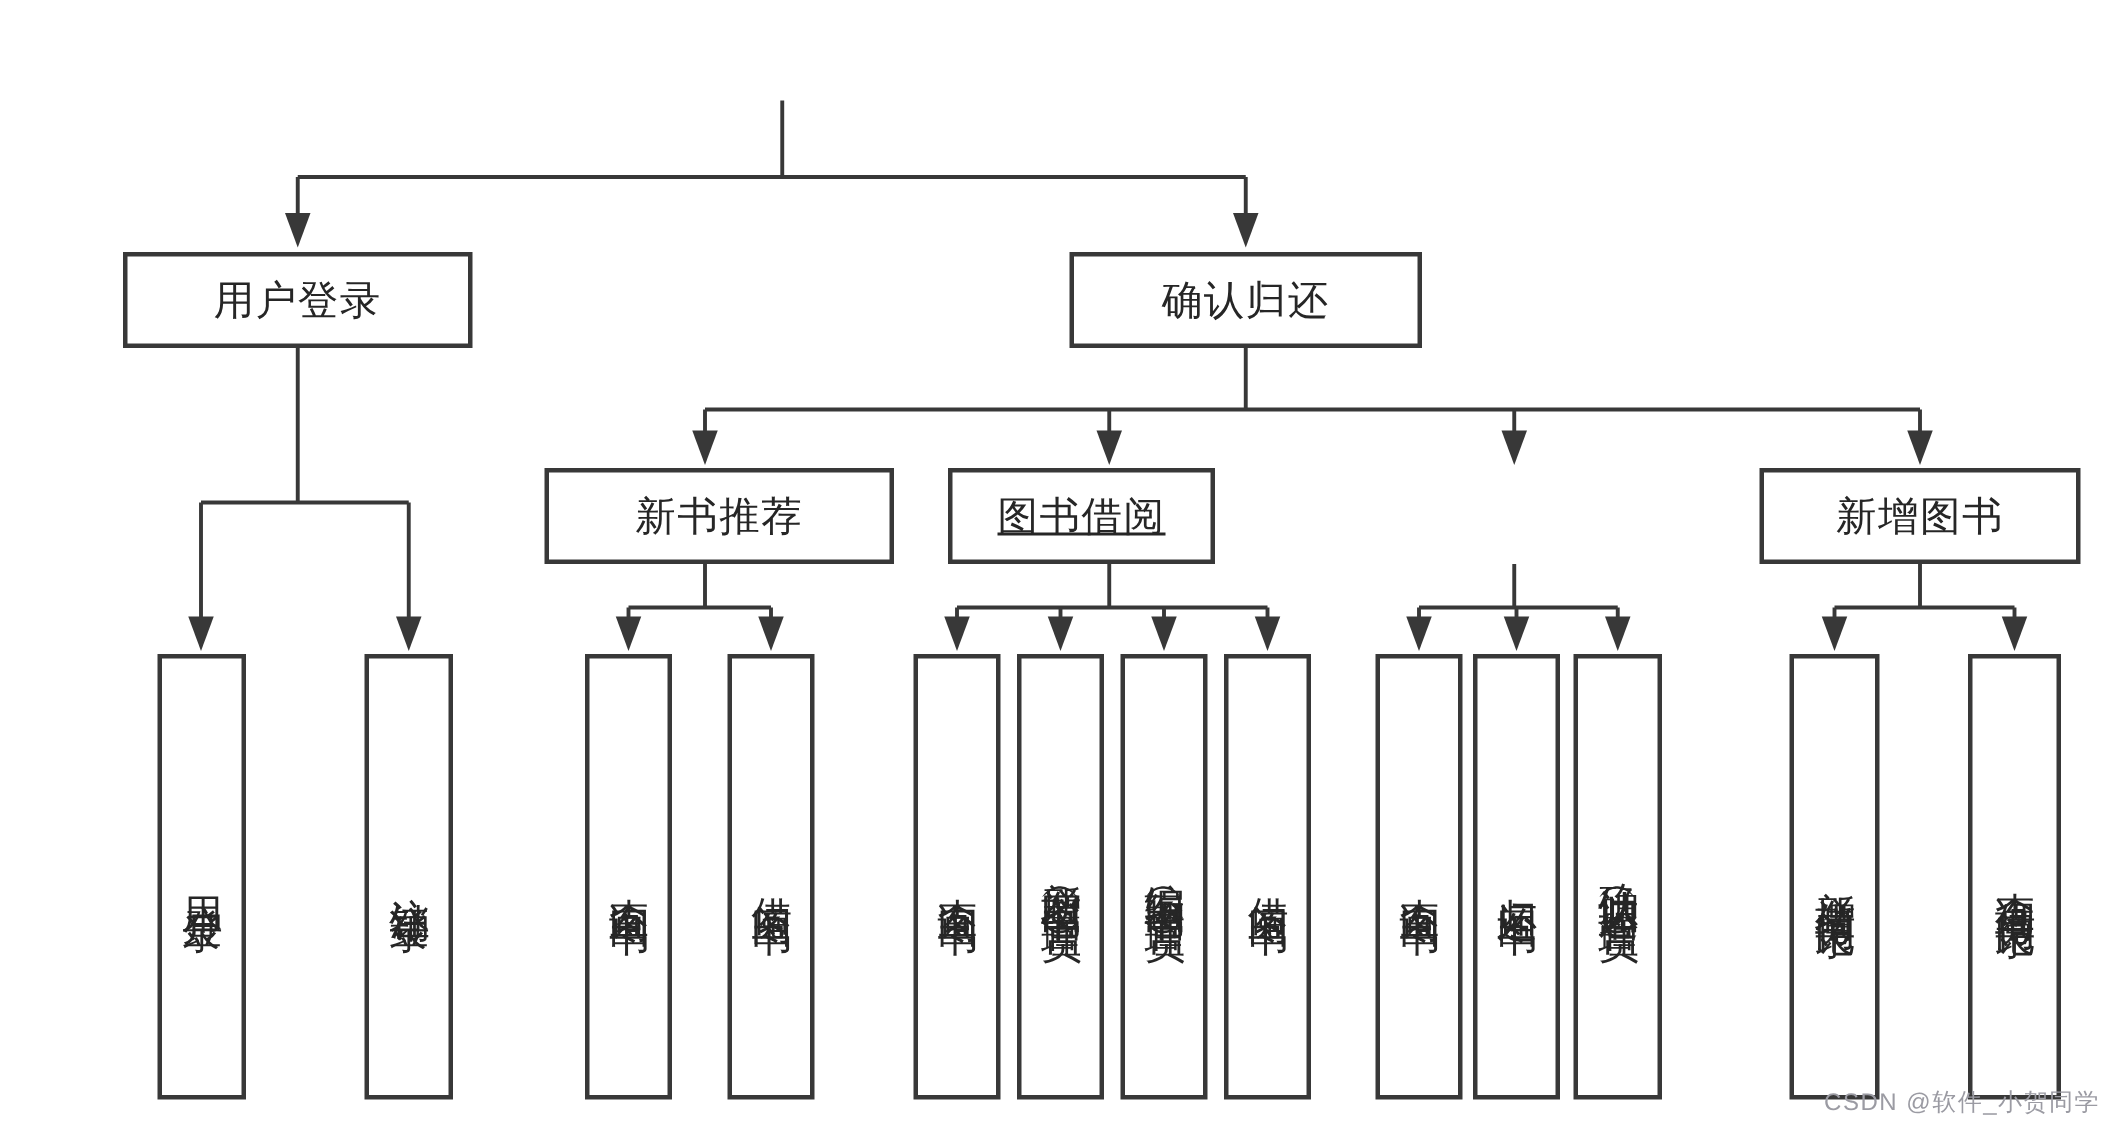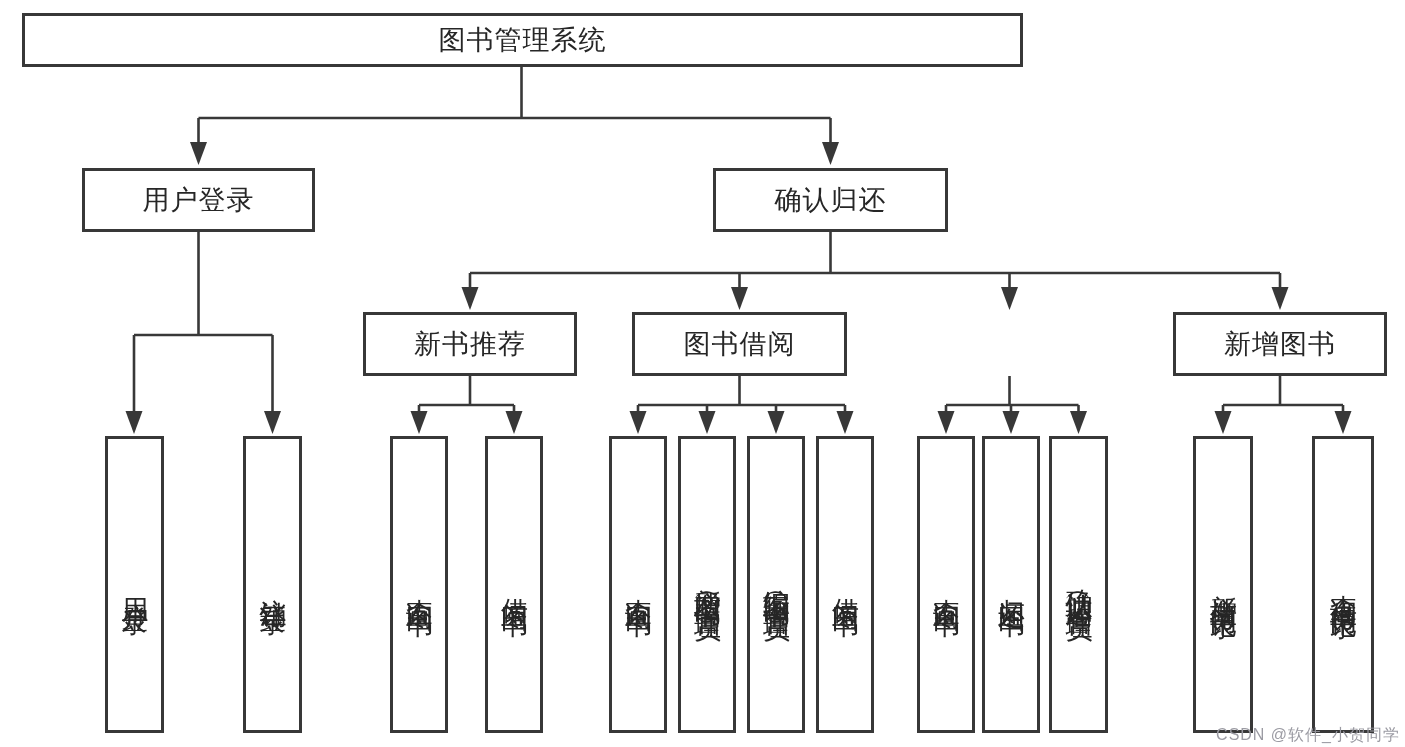--- a/index.html
+++ b/index.html
@@ -30,22 +30,22 @@
   }
   .node.leaf .lbl{
     writing-mode:vertical-rl;
     text-orientation:mixed;
     letter-spacing:4px;
     white-space:normal;
   }
   .root  {left:22px;  top:13px;  width:1001px; height:54px;}
   .n-login{left:82px;  top:168px; width:233px; height:64px;}
   .n-mgmt {left:713px; top:168px; width:235px; height:64px;}
-  .n-rec  {left:363px; top:312px; width:214px; height:64px;}
-  .n-bor  {left:632px; top:312px; width:215px; height:64px;}
+  .n-rec  {left:363px; top:312px; width:233px; height:64px;}
+  .n-bor  {left:632px; top:312px; width:178px; height:64px;text-decoration:underline;}
   .n-cur  {left:902px; top:312px; width:215px; height:64px;}
   .n-his  {left:1173px;top:312px; width:214px; height:64px;}
   .leaf{top:436px;height:297px;}
   .l-u1 {left:105px; width:59px;}
   .l-u2 {left:243px; width:59px;}
   .l-g1a{left:390px; width:58px;}
   .l-g1b{left:485px; width:58px;}
   .l-g2a{left:609px; width:58px;}
   .l-g2b{left:678px; width:58px;}
   .l-g2c{left:747px; width:58px;}
@@ -119,23 +119,20 @@
       <path class="tri" d="M767.5,411 h17 L776,434 z"></path>
       <path class="tri" d="M836.5,411 h17 L845,434 z"></path>
       <path class="tri" d="M937.5,411 h17 L946,434 z"></path>
       <path class="tri" d="M1002.5,411 h17 L1011,434 z"></path>
       <path class="tri" d="M1070,411 h17 L1078.5,434 z"></path>
       <path class="tri" d="M1214.5,411 h17 L1223,434 z"></path>
       <path class="tri" d="M1334.5,411 h17 L1343,434 z"></path>
     </g>
   </svg>
 
-  <div class="node root">
-    <span class="lbl">图书管理系统</span>
-  </div>
 
   <div class="node n-login">
     <span class="lbl">用户登录</span>
   </div>
   <div class="node n-mgmt">
     <span class="lbl">确认归还</span>
   </div>
 
   <div class="node n-rec">
     <span class="lbl">新书推荐</span>

